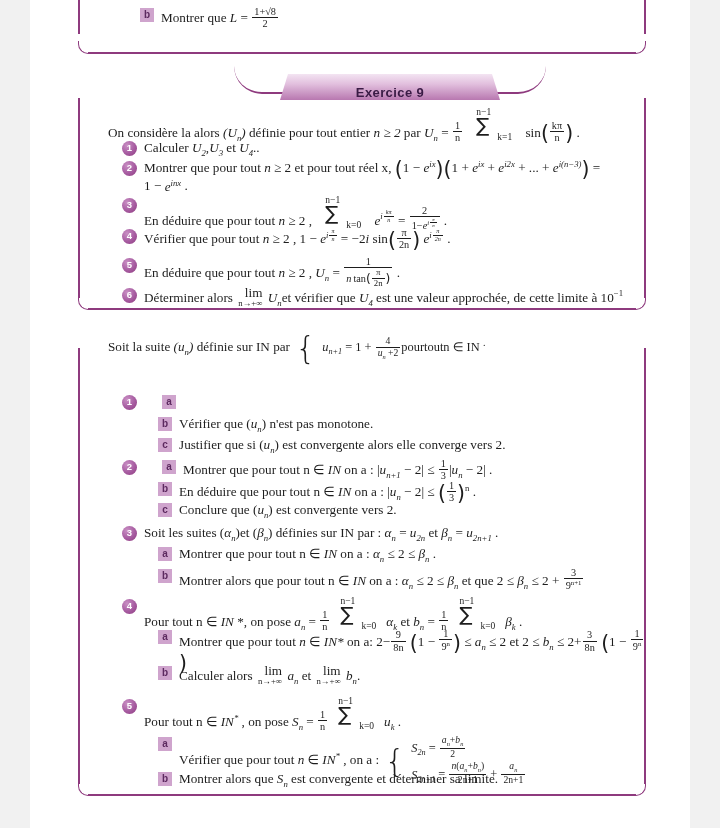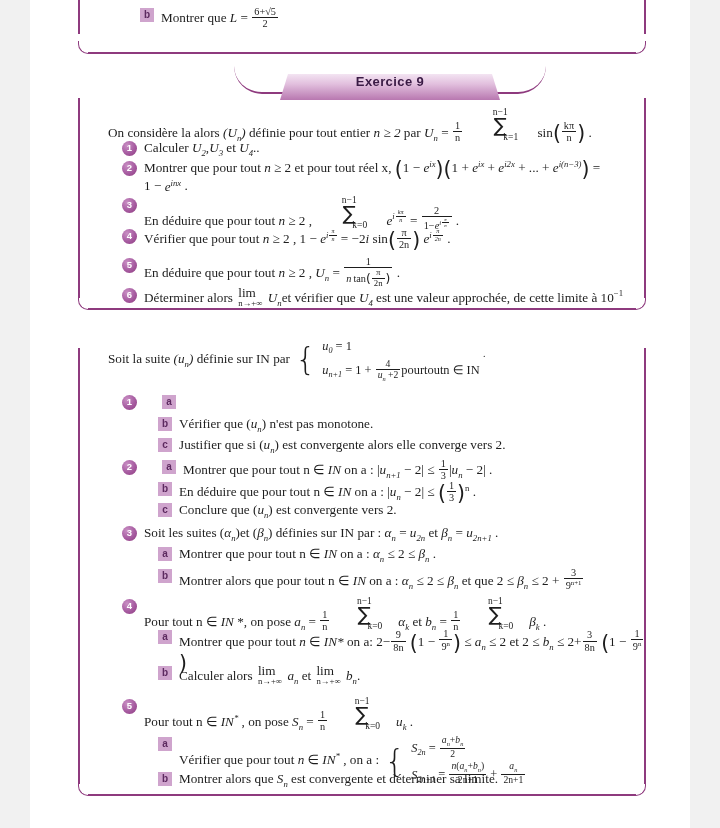--- a/index.html
+++ b/index.html
@@ -44,21 +44,21 @@
 
   
   .banner{position:absolute;width:220px;height:26px;left:250px;}
   .banner .wing{position:absolute;top:-8px;width:64px;height:26px;
     border-bottom:2px solid #8e3a7e;}
   .banner .wing.lw{left:-46px;border-radius:0 0 0 46px;transform:skewX(0deg);}
   .banner .wing.rw{right:-46px;border-radius:0 0 46px 0;}
   .banner .plate{position:absolute;left:0;top:0;width:220px;height:26px;
     background:linear-gradient(180deg,#f3e4f2 0%,#e2c0de 38%,#b878b0 100%);
     clip-path:polygon(8px 0,212px 0,220px 100%,0 100%);
-    display:flex;align-items:flex-start;justify-content:center;}
+    display:flex;align-items:flex-end;justify-content:center;}
   .banner .plate span{
     font-family:"Liberation Sans", sans-serif;
     font-weight:bold;font-size:13px;color:#3a1b45;letter-spacing:.4px;}
 
   
   .line{position:absolute;color:#1d1d1d;font-size:13.2px;line-height:1.35;}
   .intro{left:78px;}
   .item{display:flex;align-items:flex-start;gap:7px;}
 
   .numbadge{
@@ -74,25 +74,25 @@
     color:#5d2a60;font-family:"Liberation Sans",sans-serif;font-size:10px;
     font-weight:bold;margin-top:2px;
   }
   .txt{flex:1 1 auto;}
 
   
   i.v{font-style:italic;}
   .frac{display:inline-block;vertical-align:-0.45em;text-align:center;font-size:.78em;line-height:1.08;margin:0 1px;}
   .frac .num{display:block;padding:0 2px;}
   .frac .den{display:block;border-top:1px solid #1d1d1d;padding:0 2px;}
-  .sum{display:inline-block;vertical-align:-0.4em;text-align:center;line-height:1;margin:0 16px;font-size:.72em;}
+  .sum{display:inline-block;vertical-align:-0.4em;text-align:left;line-height:1;margin:0 10px;font-size:.72em;}
   .sum .top{display:block;}
   .sum .sig{display:block;font-size:2.05em;line-height:.82;font-family:"DejaVu Sans",sans-serif;}
   .sum .bot{display:block;padding-left:21px;}
-  .lim{display:inline-block;vertical-align:-0.35em;text-align:left;line-height:1;margin:0 2px;}
+  .lim{display:inline-block;vertical-align:-0.35em;text-align:right;line-height:1;margin:0 2px;}
   .lim .lw{display:block;}
   .lim .lb{display:block;font-size:.66em;}
   .brace{display:inline-block;vertical-align:middle;font-size:2.45em;
     font-family:"DejaVu Sans",sans-serif;line-height:.52;margin:0 3px 0 2px;font-weight:300;}
   .sys{display:inline-block;vertical-align:middle;text-align:left;line-height:1.75;font-size:.94em;}
   .paren{display:inline-block;vertical-align:middle;font-size:1.55em;line-height:.72;font-family:"DejaVu Sans",sans-serif;}
   sup{font-size:.66em;}
   sub{font-size:.66em;}
 </style>
 </head>
@@ -109,21 +109,21 @@
     <div class="corner cbr"></div>
   </div>
 
   <div class="line item" style="left:110px;top:6px;width:480px;">
     <span class="ltrbadge">b</span>
     <span class="txt">
       <span>Montrer que</span>
       <i class="v">L</i>
       <span>=</span>
       <span class="frac">
-        <span class="num">6+√5</span>
+        <span class="num">1+√8</span>
         <span class="den">2</span>
       </span>
     </span>
   </div>
 
   <div class="banner" style="top:74px;">
     <div class="wing lw"></div>
     <div class="wing rw"></div>
     <div class="plate">
       <span>Exercice 9</span>
@@ -228,21 +228,20 @@
     <div class="corner cbl"></div>
     <div class="corner cbr"></div>
   </div>
 
   <div class="line" style="left:78px;top:336px;width:540px;">
     <span>Soit la suite</span>
     <i class="v"><span>(u</span><sub>n</sub><span>)</span></i>
     <span>définie sur IN par</span>
     <span class="brace">{</span>
     <span class="sys">
-      <span style="display:block;"><i class="v">u<sub>0</sub></i> = 1</span>
       <span style="display:block;"><i class="v">u<sub>n+1</sub></i> = 1 + <span class="frac"><span class="num">4</span><span class="den"><i class="v">u<sub>n</sub></i> +2</span></span>pourtoutn ∈ IN</span>
     </span>
     <span style="font-size:10px;vertical-align:super;">.</span>
   </div>
 
   <div class="line item" style="left:92px;top:393px;width:500px;">
     <span class="numbadge">1</span>
     <span class="ltrbadge" style="margin-left:18px;">a</span>
   </div>
   <div class="line item" style="left:128px;top:415px;width:470px;">

